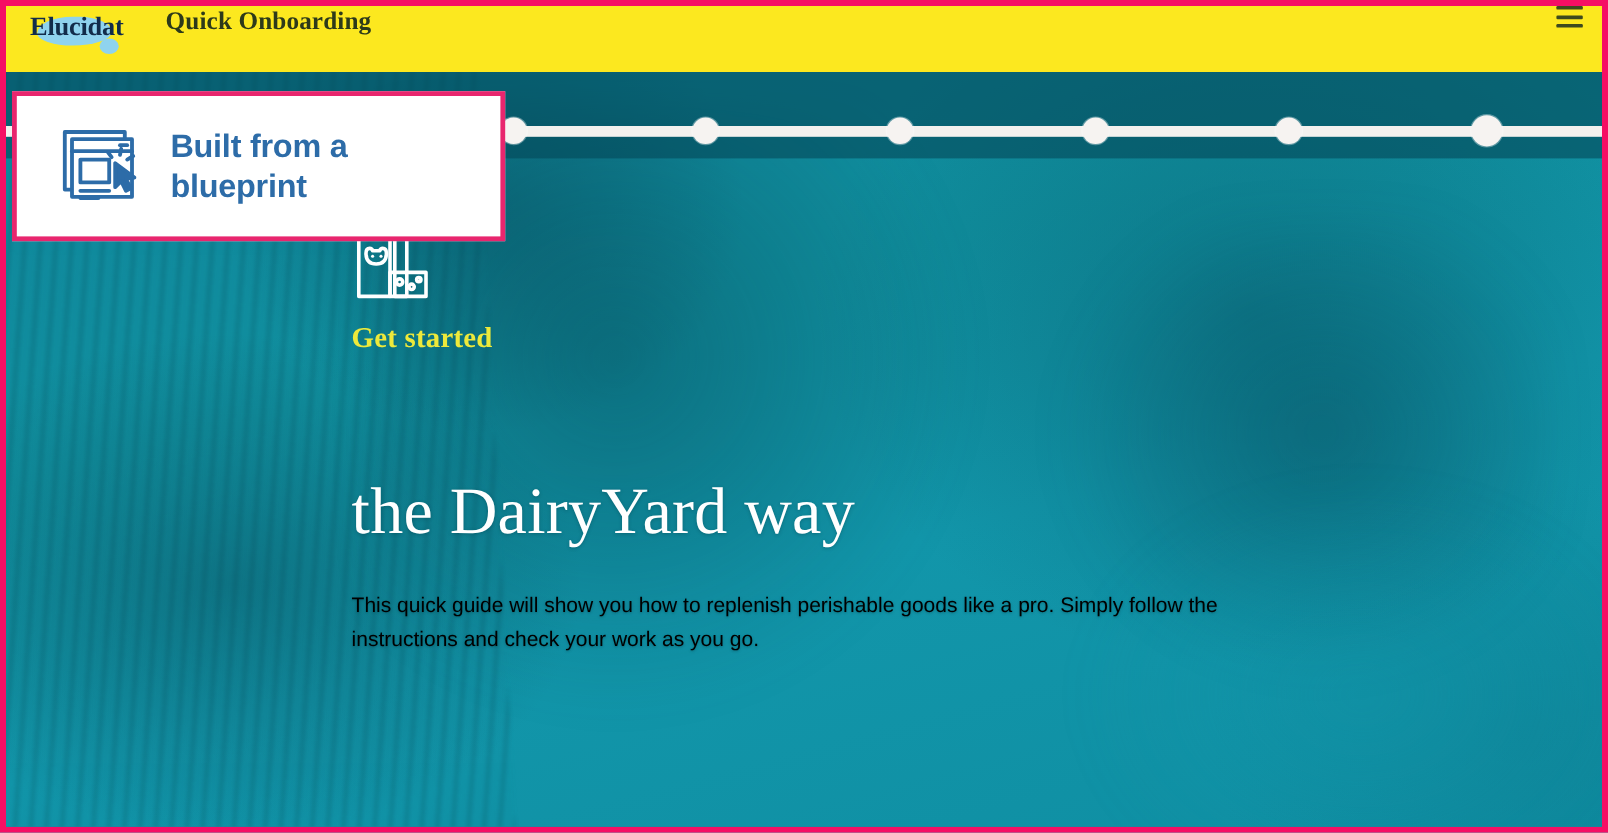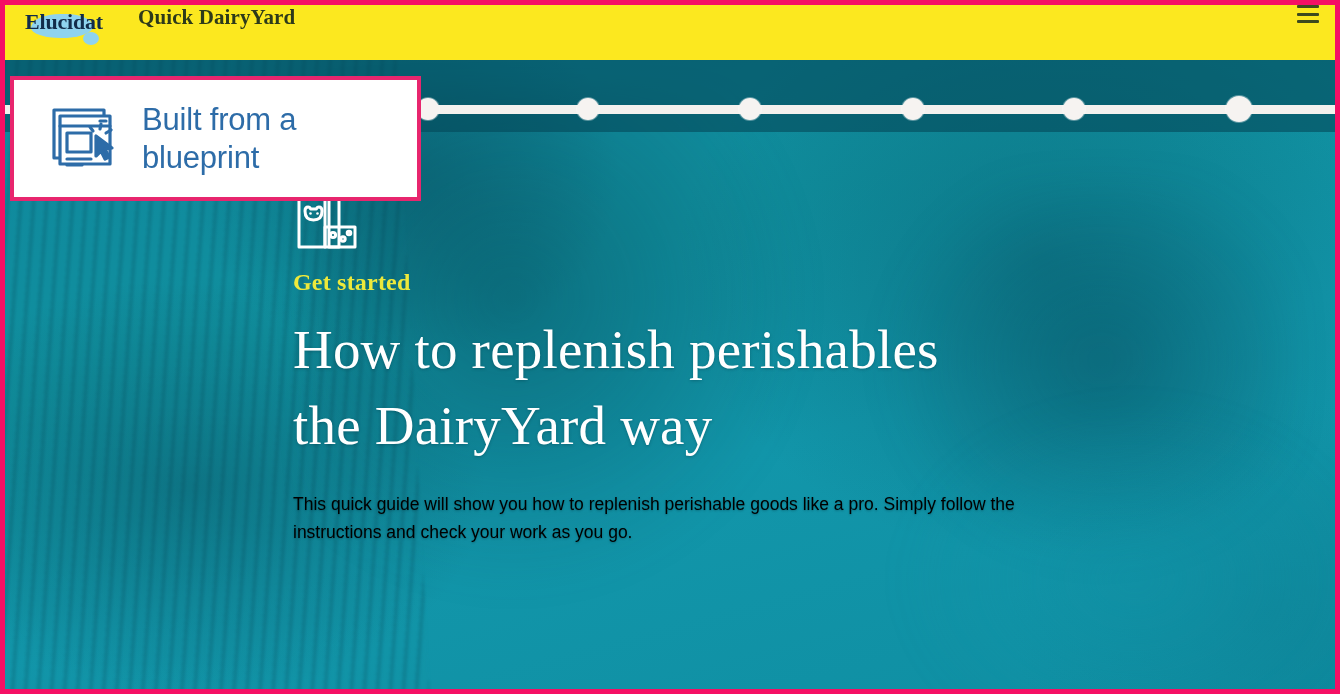--- a/index.html
+++ b/index.html
@@ -146,21 +146,21 @@
   #blueprint-card{
     position:absolute; left:5px; top:71px; width:411px; height:125px;
     background:#FFFFFF;
     border:4px solid #E8266E;
     display:flex; align-items:center; gap:22px;
     padding:0 16px 0 32px;
     z-index:60;
   }
   #blueprint-card .bp-icon{ width:74px; height:74px; flex:0 0 auto; }
   #blueprint-card .bp-label{
-    font-size:31px; font-weight:normal; line-height:1.22;
+    font-size:27px; font-weight:bold; line-height:1.22;
     color:#2D6CA8; letter-spacing:-0.2px;
   }
 </style>
 </head>
 <body>
 
 <div id="frame">
 
   <div id="hero">
     <div class="streaks"></div>
@@ -199,33 +199,33 @@
         <path d="M32 52 h30 v20 H32 Z"></path>
         <circle cx="40" cy="60" r="2.6"></circle>
         <circle cx="50" cy="64" r="2.2"></circle>
         <circle cx="56" cy="58" r="1.8"></circle>
       </svg>
     </div>
 
     <div id="eyebrow">Get started</div>
 
     <h1 id="headline">
-      <span>How to replenish perishables</span><br>
+      <br>
       <span>the DairyYard way</span>
     </h1>
 
     <p id="subtext">This quick guide will show you how to replenish perishable goods like a pro. Simply follow the instructions and check your work as you go.</p>
   </div>
 
   <div id="topbar">
     <div id="logo">
       <span class="blob"></span>
       <span class="logo-text">Elucidat</span>
     </div>
-    <div id="app-title">Quick DairyYard</div>
+    <div id="app-title">Quick Onboarding</div>
     <div id="menu-btn">
       <span></span>
       <span></span>
       <span></span>
     </div>
   </div>
 
   <div id="blueprint-card">
     <div class="bp-icon">
       <svg viewBox="0 0 74 74" width="74" height="74" fill="none" stroke="#2D6CA8" stroke-width="3.2" stroke-linejoin="round" stroke-linecap="round">

